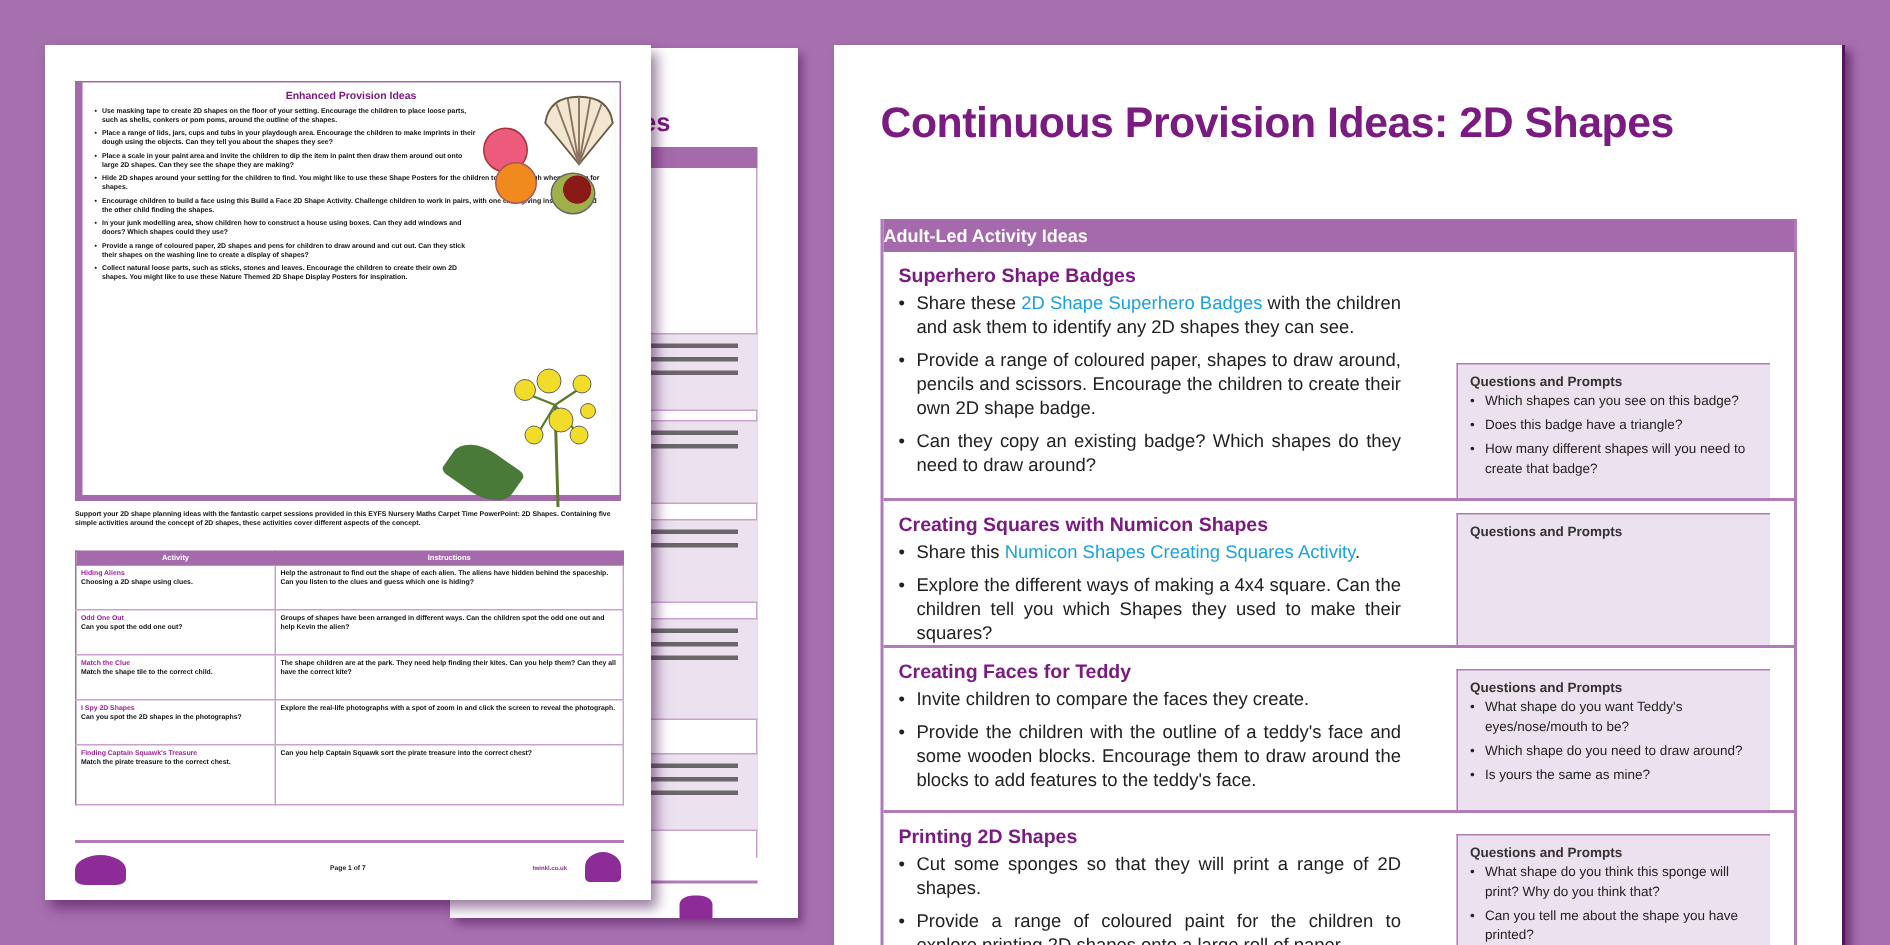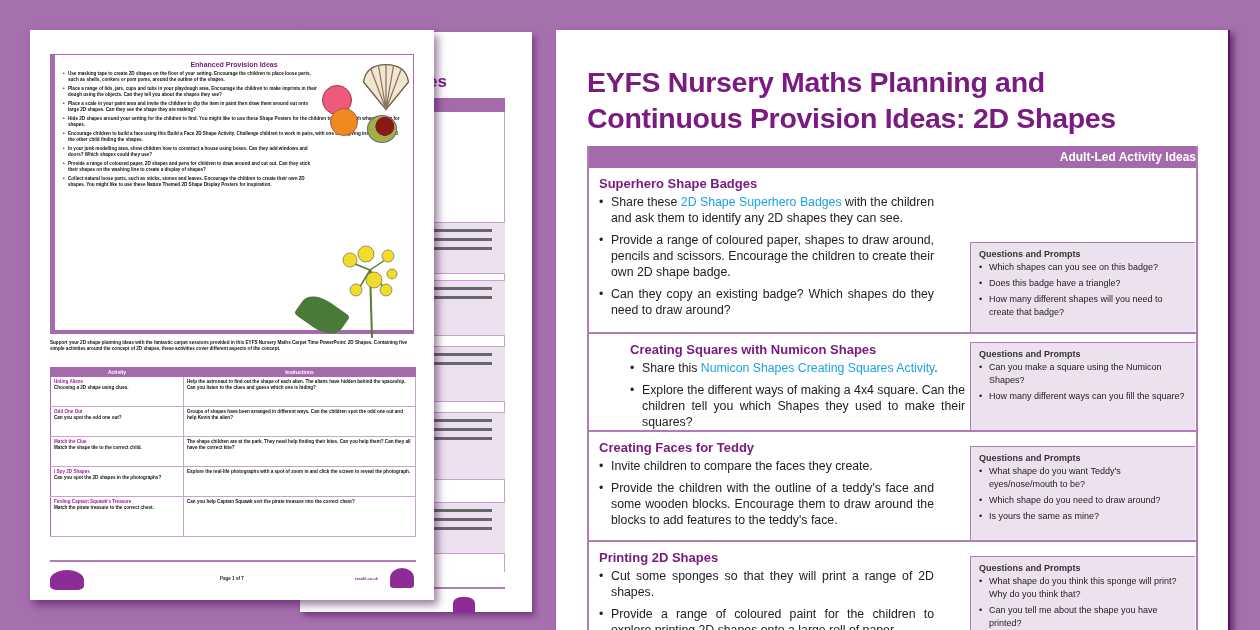--- a/index.html
+++ b/index.html
@@ -59,28 +59,28 @@
   .lp-logo-r { position: absolute; right: 2px; top: 6px; width: 24px; height: 20px; background: #8e2c97; border-radius: 50% 50% 15% 15%; }
 
   
   .page-right {
     position: absolute; left: 556px; top: 30px; width: 674px; height: 620px;
     background: #fff; box-shadow: 4px 3px 6px rgba(60,0,70,0.55); border-right: 2px solid #5b1163;
   }
   .rp-title { position: absolute; left: 31px; top: 34px; font-size: 28.5px; line-height: 36px; font-weight: bold; color: #7b1b82; letter-spacing: -0.3px; }
 
   .rp-table { position: absolute; left: 31px; top: 116px; width: 611px; border-left: 2px solid #b27ab9; border-right: 2px solid #b27ab9; }
-  .rp-header { height: 22px; background: #a56aac; color: #fff; font-size: 12px; font-weight: bold; text-align: right; line-height: 22px; }
+  .rp-header { height: 22px; background: #a56aac; color: #fff; font-size: 12px; font-weight: bold; text-align: left; line-height: 22px; }
   .rp-section { position: relative; border-bottom: 2px solid #b27ab9; }
   .rp-sec-title { font-size: 13px; font-weight: bold; color: #7b1b82; padding: 8px 10px 0 10px; height: 26px; }
   .rp-bullets { list-style: none; width: 345px; padding-left: 10px; font-size: 12.3px; line-height: 16px; color: #222; }
   .rp-bullets li { position: relative; padding-left: 12px; margin-bottom: 6px; text-align: justify; }
   .rp-bullets li::before { content: "•"; position: absolute; left: 0; top: 0; }
   .rp-q {
-    position: absolute; right: 1px; width: 225px; background: #ece2ef;
+    position: absolute; right: 16px; width: 209px; background: #ece2ef;
     border-left: 1px solid #b27ab9; border-top: 1px solid #b27ab9; padding: 6px 8px;
   }
   .rp-q-title { font-size: 9px; font-weight: bold; color: #333; margin-bottom: 2px; }
   .rp-q ul { list-style: none; font-size: 9px; line-height: 13px; color: #222; }
   .rp-q li { position: relative; padding-left: 10px; margin-bottom: 3px; }
   .rp-q li::before { content: "•"; position: absolute; left: 0; }
 </style>
 </head>
 <body>
 
@@ -189,21 +189,20 @@
   <div class="lp-footer">
     <div class="lp-logo-l"></div>
     <div class="lp-page">Page 1 of 7</div>
     <div class="lp-url">twinkl.co.uk</div>
     <div class="lp-logo-r"></div>
   </div>
 </div>
 
 <div class="page-right">
   <div class="rp-title">
-    <div>EYFS Nursery Maths Planning and</div>
     <div>Continuous Provision Ideas: 2D Shapes</div>
   </div>
 
   <div class="rp-table">
     <div class="rp-header">Adult-Led Activity Ideas</div>
 
     <div class="rp-section" style="height:166px;">
       <div class="rp-sec-title">Superhero Shape Badges</div>
       <ul class="rp-bullets">
         <li><span>Share these </span><span class="lnk">2D Shape Superhero Badges</span><span> with the children and ask them to identify any 2D shapes they can see.</span></li>
@@ -213,32 +212,28 @@
       <div class="rp-q" style="top:74px;height:90px;">
         <div class="rp-q-title">Questions and Prompts</div>
         <ul>
           <li>Which shapes can you see on this badge?</li>
           <li>Does this badge have a triangle?</li>
           <li>How many different shapes will you need to create that badge?</li>
         </ul>
       </div>
     </div>
 
-    <div class="rp-section" style="height:98px;padding-left:31px;">
+    <div class="rp-section" style="height:98px;">
       <div class="rp-sec-title">Creating Squares with Numicon Shapes</div>
       <ul class="rp-bullets">
         <li><span>Share this </span><span class="lnk">Numicon Shapes Creating Squares Activity</span><span>.</span></li>
         <li>Explore the different ways of making a 4x4 square. Can the children tell you which Shapes they used to make their squares?</li>
       </ul>
       <div class="rp-q" style="top:8px;height:88px;">
         <div class="rp-q-title">Questions and Prompts</div>
-        <ul>
-          <li>Can you make a square using the Numicon Shapes?</li>
-          <li>How many different ways can you fill the square?</li>
-        </ul>
       </div>
     </div>
 
     <div class="rp-section" style="height:110px;">
       <div class="rp-sec-title">Creating Faces for Teddy</div>
       <ul class="rp-bullets">
         <li>Invite children to compare the faces they create.</li>
         <li>Provide the children with the outline of a teddy's face and some wooden blocks. Encourage them to draw around the blocks to add features to the teddy's face.</li>
       </ul>
       <div class="rp-q" style="top:14px;height:94px;">

